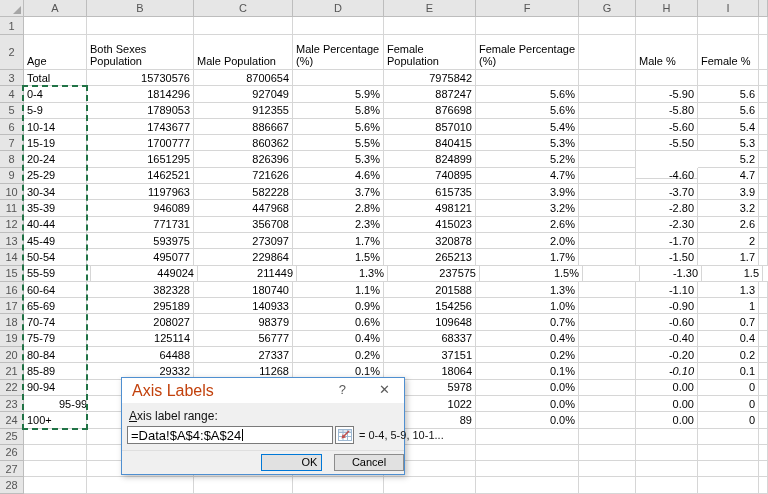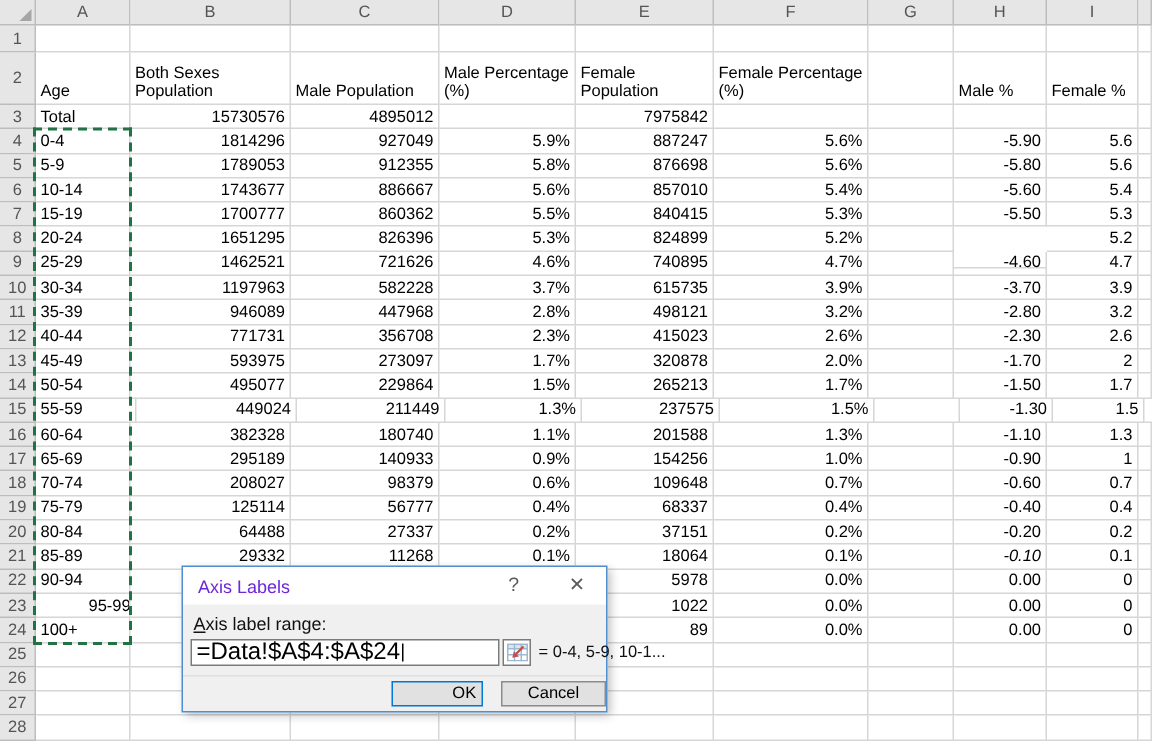--- a/index.html
+++ b/index.html
@@ -44,29 +44,29 @@
   }
   
   .dialog{
     position:absolute; left:121px; top:377px; width:284px; height:98px;
     background:#f0f0f0; border:1px solid #4f8fd0;
     box-shadow:2px 2px 6px rgba(0,0,0,0.25); font-size:12px;
   }
   .dlg-titlebar{
     height:25px; background:#fff; display:flex; align-items:center; position:relative;
   }
-  .dlg-title{margin-left:10px; color:#6d28d9; font-size:12px;}
+  .dlg-title{margin-left:10px; color:#c2410c; font-size:16px;}
   .dlg-help{position:absolute; right:58px; top:4px; color:#5a5a5a; font-size:13px; cursor:pointer;}
   .dlg-close{position:absolute; right:14px; top:4px; color:#5a5a5a; font-size:13px; cursor:pointer;}
   .dlg-label{position:absolute; left:7px; top:31px; color:#111; font-size:12px;}
   .dlg-label .accel{text-decoration:underline;}
   .dlg-input{
     position:absolute; left:5px; top:48px; width:206px; height:18px;
     background:#fff; border:1px solid #7a7a7a; display:flex; align-items:center;
-    padding-left:3px; font-size:16px; overflow:hidden;
+    padding-left:3px; font-size:13px; overflow:hidden;
   }
   .caret{width:1px; height:12px; background:#000; margin-left:1px;}
   .dlg-rangebtn{
     position:absolute; left:213px; top:48px; width:19px; height:18px;
     background:#fff; border:1px solid #7a7a7a; display:flex; align-items:center; justify-content:center;
     padding:0; cursor:pointer;
   }
   .dlg-preview{position:absolute; left:237px; top:51px; font-size:11px; color:#111; white-space:nowrap;}
   .dlg-sep{position:absolute; left:0; top:72px; width:100%; height:0; border-top:1px solid #dfdfdf;}
   .btn{
@@ -121,21 +121,21 @@
         <div class="cell" style="width: 103px;">Female Percentage (%)</div>
         <div class="cell" style="width: 57px;"></div>
         <div class="cell" style="width: 62px;">Male %</div>
         <div class="cell" style="width: 61px;">Female %</div>
         <div class="cell" style="width: 9px;"></div>
       </div>
       <div class="row" style="height: 16.3px;">
         <div class="rownum">3</div>
         <div class="cell" style="width: 63px;">Total</div>
         <div class="cell num" style="width: 107px;">15730576</div>
-        <div class="cell num" style="width: 99px;">4895012</div>
+        <div class="cell num" style="width: 99px;">8700654</div>
         <div class="cell num" style="width: 91px;"></div>
         <div class="cell num" style="width: 92px;">7975842</div>
         <div class="cell num" style="width: 103px;"></div>
         <div class="cell num" style="width: 57px;"></div>
         <div class="cell num" style="width: 62px;"></div>
         <div class="cell num" style="width: 61px;"></div>
         <div class="cell" style="width: 9px;"></div>
       </div>
       <div class="row" style="height: 16.3px;">
         <div class="rownum">4</div>

